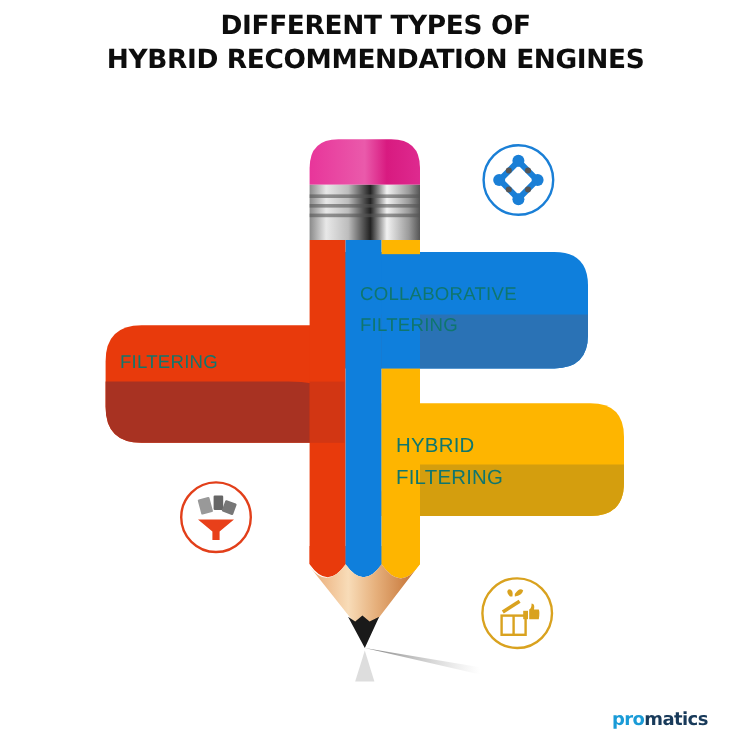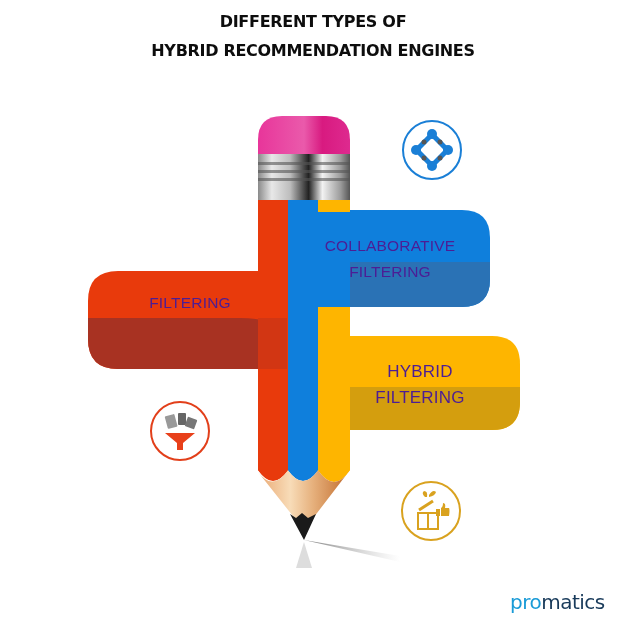--- a/index.html
+++ b/index.html
@@ -1,26 +1,26 @@
 <!DOCTYPE html>
 <html><head>
 <meta charset="utf-8">
 <style>
   html, body { margin:0; padding:0; }
   body { width:626px; height:626px; background:#ffffff; position:relative; overflow:hidden;
          font-family:"DejaVu Sans", "Liberation Sans", sans-serif; }
   .title { position:absolute; left:0; width:626px; text-align:center; font-weight:bold;
-           color:#0d0d0d; font-size:16px; letter-spacing:-0.3px; line-height:28px; }
+           color:#0d0d0d; font-size:22px; letter-spacing:-0.3px; line-height:28px; }
   .title.l1 { top:8px; }
   .title.l2 { top:37px; }
   .abs { position:absolute; }
-  .banner-text { position:absolute; color:#4c1d95; font-size:15.5px; text-align:center;
+  .banner-text { position:absolute; color:#0f766e; font-size:15.5px; 
                  line-height:26px; font-family:"Liberation Sans", sans-serif; letter-spacing:0.2px; }
   .icon-circle { position:absolute; border-radius:50%; background:#fff; box-sizing:border-box; }
-  .logo { position:absolute; left:510px; top:590px; font-size:20px; font-weight:normal;
+  .logo { position:absolute; left:510px; top:590px; font-size:15px; font-weight:bold;
           font-family:"DejaVu Sans", sans-serif; letter-spacing:-0.5px; }
   .logo .pro { color:#1a9bd7; }
   .logo .matics { color:#183a5a; }
 </style>
 </head>
 <body>
 
 <div class="title l1">DIFFERENT TYPES OF</div>
 <div class="title l2">HYBRID RECOMMENDATION ENGINES</div>
 

